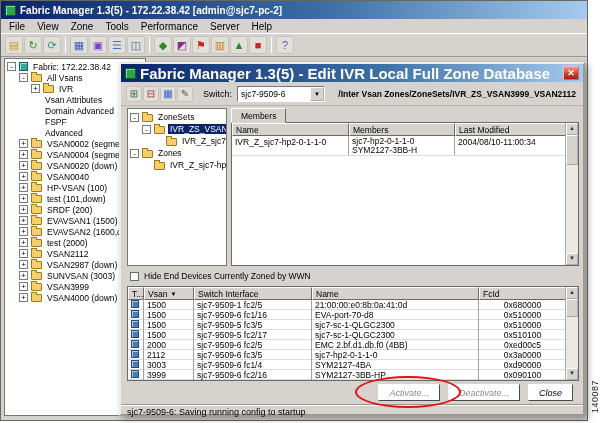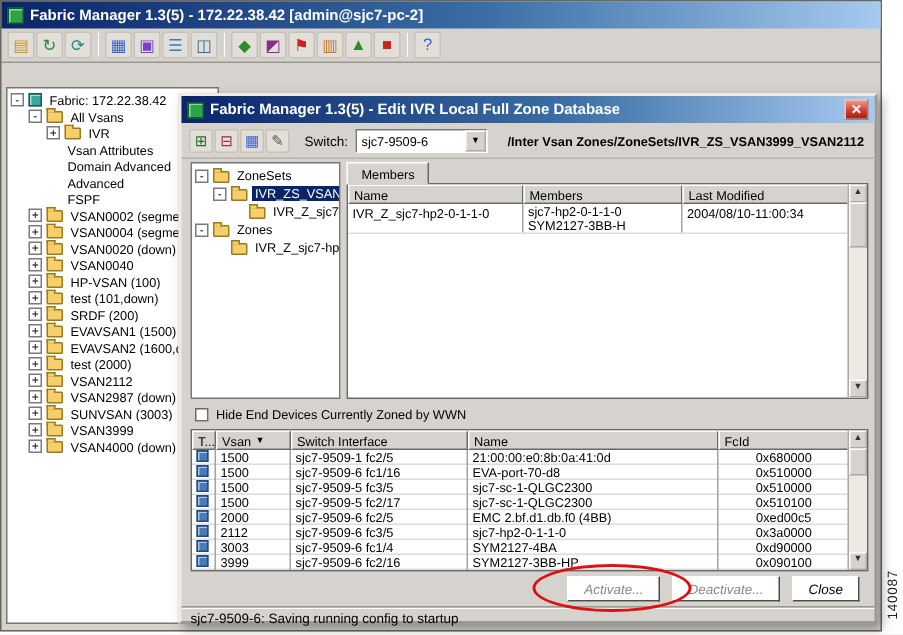--- a/index.html
+++ b/index.html
@@ -41,21 +41,21 @@
     background: #f7cf6a; border: 1px solid #9a7a1e; border-bottom: 0; }
   .fabric-icon { width: 9px; height: 9px; background: #3aa6a0; border: 1px solid #1e5a5a;
     box-shadow: inset 1px 1px 0 #9fe0dc; }
   .tlabel { padding: 0 2px; overflow: hidden; }
   .selected .tlabel { background: #0a246a; color: #fff; }
 
   
   #dialog { position: absolute; left: 119px; top: 62px; width: 466px; height: 354px;
     background: #d6d3ce; border: 2px outset #efece5; box-shadow: 3px 3px 7px rgba(0,0,0,.35); }
   .dlg-titlebar { height: 18px; }
-  .dlg-title-text { overflow: hidden; white-space: nowrap; font-size: 10px; }
+  .dlg-title-text { overflow: hidden; white-space: nowrap; font-size: 15px; }
   .dlg-close { margin-left: auto; width: 16px; height: 14px; flex: none;
     background: linear-gradient(#f09a8a, #cf3a2a 60%, #a51f10);
     border: 1px outset #f5c0b5; color: #fff; font-size: 9px; font-weight: bold;
     display: flex; align-items: center; justify-content: center; }
   .dlg-toolbar { height: 24px; display: flex; align-items: center; gap: 2px; padding: 0 5px;
     border-bottom: 1px solid #b8b4aa; }
   .tbtn.small { width: 16px; height: 16px; font-size: 10px; }
   .switch-label { font-size: 9px; margin-left: 8px; }
   .combo { display: flex; align-items: center; width: 88px; height: 16px; background: #fff;
     border: 1px solid; border-color: #7a7a7a #fff #fff #7a7a7a; font-size: 8.5px;
@@ -123,20 +123,36 @@
 <body>
 
 <div id="screen">
 
   <div id="main-window">
     <div class="titlebar">
       <span class="app-icon"></span>
       <span>Fabric Manager 1.3(5) - 172.22.38.42 [admin@sjc7-pc-2]</span>
     </div>
 
+    <div class="menubar">
+
+        <span class="menu-item">File</span>
+
+        <span class="menu-item">View</span>
+
+        <span class="menu-item">Zone</span>
+
+        <span class="menu-item">Tools</span>
+
+        <span class="menu-item">Performance</span>
+
+        <span class="menu-item">Server</span>
+
+        <span class="menu-item">Help</span>
+      </div>
 
     <div class="toolbar">
       <span class="tbgroup">
 
       <span class="tbtn" style="color: rgb(201, 154, 46);">▤</span>
           <span class="tbtn" style="color: rgb(45, 138, 45);">↻</span>
           <span class="tbtn" style="color: rgb(45, 138, 138);">⟳</span>
         </span>
       <span class="tsep"></span>
       <span class="tbgroup">
@@ -191,27 +207,27 @@
 
         <div class="titem ind2">
           <span class="exp"></span>
 
           <span class="tlabel">Domain Advanced</span>
         </div>
 
         <div class="titem ind2">
           <span class="exp"></span>
 
+          <span class="tlabel">FSPF</span>
+        </div>
+
+        <div class="titem ind2">
+          <span class="exp"></span>
+
           <span class="tlabel">Advanced</span>
-        </div>
-
-        <div class="titem ind2">
-          <span class="exp"></span>
-
-          <span class="tlabel">FSPF</span>
         </div>
 
         <div class="titem ind1">
           <span class="exp">+</span>
           <span class="ticon folder-icon"></span>
           <span class="tlabel">VSAN0002 (segmented)</span>
         </div>
 
         <div class="titem ind1">
           <span class="exp">+</span>

